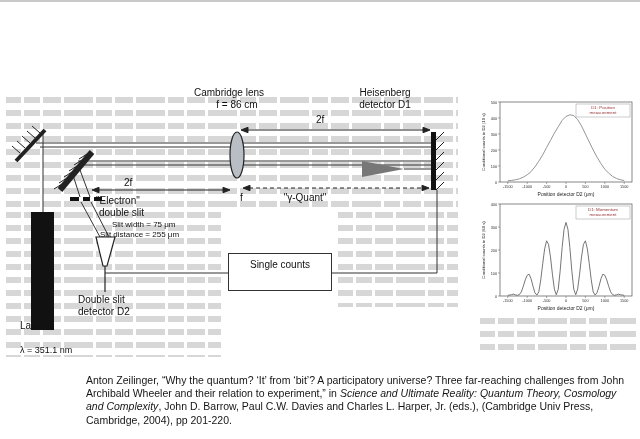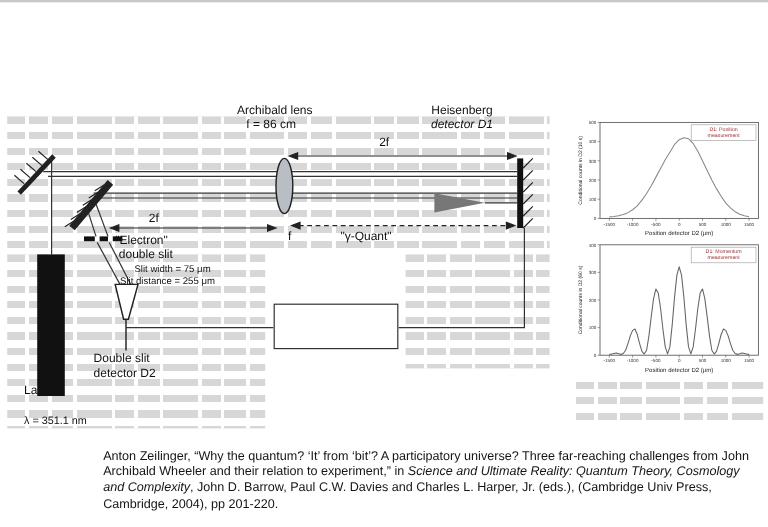--- a/index.html
+++ b/index.html
@@ -130,38 +130,39 @@
   <g stroke="#333" stroke-width="1" fill="none">
     <polyline points="105,273 228,273"></polyline>
     <polyline points="437,190 437,273 332,273"></polyline>
   </g>
 
   <g>
     <rect x="31" y="212" width="23" height="118" fill="#111"></rect>
   </g>
 </svg>
 
-<div class="lbl ctr" style="left:179px;top:87px;width:100px;">Archibald lens</div>
-<div class="lbl ctr" style="left:176px;top:99px;width:100px;">f = 86 cm</div>
+<div class="lbl ctr" style="left:179px;top:87px;width:100px;">Cambridge lens</div>
+<div class="lbl ctr" style="left:187px;top:99px;width:100px;">f = 86 cm</div>
 <div class="lbl ctr" style="left:335px;top:87px;width:100px;">Heisenberg</div>
-<div class="lbl ctr" style="left:335px;top:99px;width:100px;font-style:italic;">detector D1</div>
+<div class="lbl ctr" style="left:335px;top:99px;width:100px;">detector D1</div>
 <div class="lbl" style="left:316px;top:114px;">2f</div>
 <div class="lbl" style="left:124px;top:177px;">2f</div>
 <div class="lbl" style="left:240px;top:192px;">f</div>
 <div class="lbl ctr" style="left:265px;top:192px;width:80px;">"γ-Quant"</div>
 <div class="lbl" style="left:96px;top:195px;">"Electron"</div>
 <div class="lbl" style="left:99px;top:207px;">double slit</div>
 <div class="lbl tiny" style="left:112px;top:220px;">Slit width = 75 μm</div>
 <div class="lbl tiny" style="left:100px;top:230px;">Slit distance = 255 μm</div>
 <div class="lbl" style="left:78px;top:294px;">Double slit</div>
 <div class="lbl" style="left:78px;top:306px;text-align:right;">detector D2</div>
 <div class="lbl" style="left:20px;top:320px;">Laser</div>
 <div class="lbl s9" style="left:20px;top:345px;">λ = 351.1 nm</div>
 
 <div id="counts-box">
+  <div>Single counts</div>
 </div>
 
 <div class="mini-chart" style="left:479px;top:98px;width:158px;height:100px;">
   <svg id="chart-0" width="158" height="100">
       <rect x="21" y="4" width="132" height="80" fill="#fff" stroke="#555" stroke-width="0.7"></rect>
       <line x1="28.764705882352942" y1="84" x2="28.764705882352942" y2="86" stroke="#555" stroke-width="0.5"></line>
       <text x="28.764705882352942" y="90" font-size="3.8" text-anchor="middle" fill="#333">-1500</text>
       <line x1="48.17647058823529" y1="84" x2="48.17647058823529" y2="86" stroke="#555" stroke-width="0.5"></line>
       <text x="48.17647058823529" y="90" font-size="3.8" text-anchor="middle" fill="#333">-1000</text>
       <line x1="67.58823529411765" y1="84" x2="67.58823529411765" y2="86" stroke="#555" stroke-width="0.5"></line>

